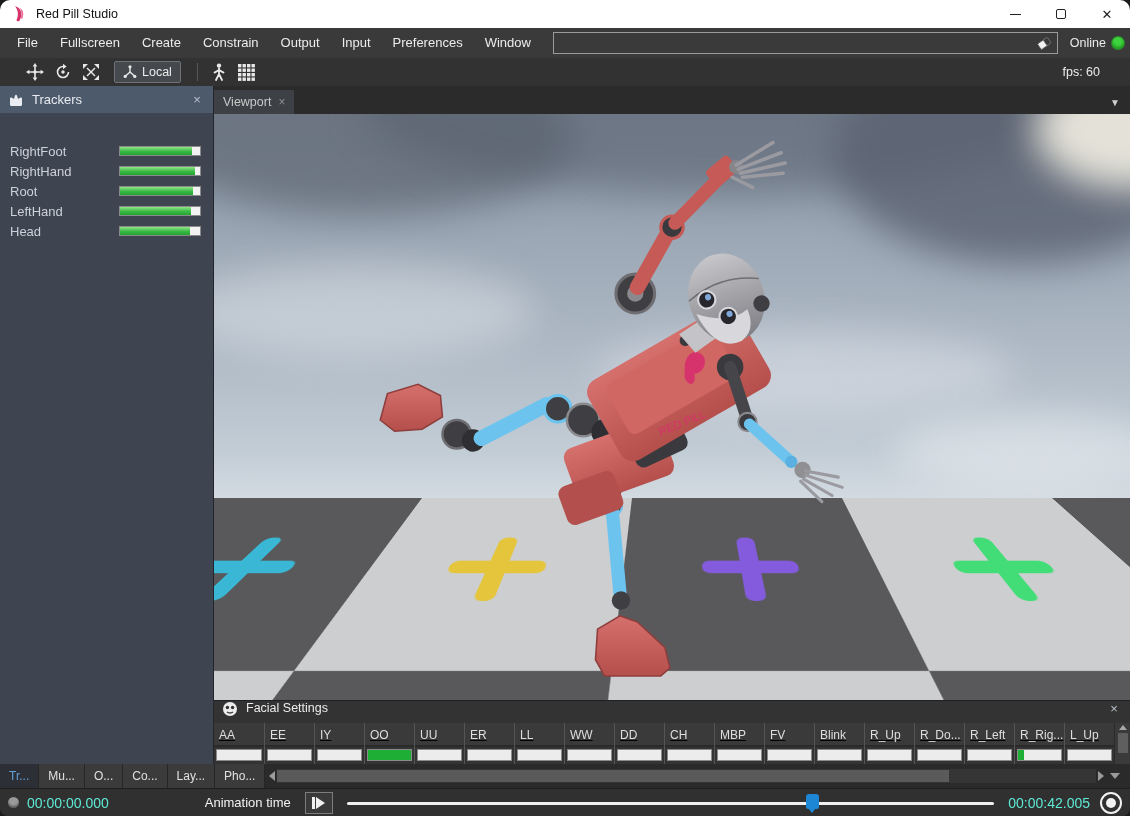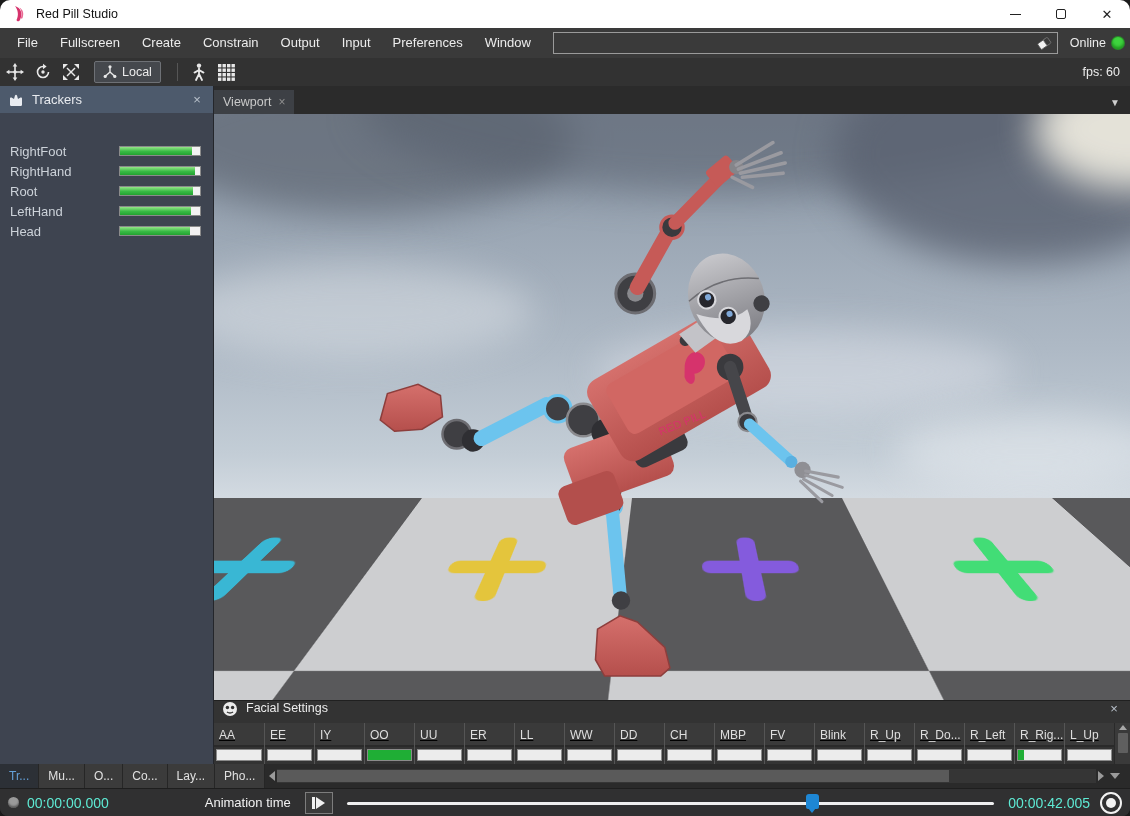--- a/index.html
+++ b/index.html
@@ -19,21 +19,21 @@
   
   .menubar { height:30px; background:#3a3a3a; display:flex; align-items:center; padding:0 6px; }
   .menu-item { padding:0 11px; font-size:13px; color:#ececec; line-height:30px; cursor:default; }
   .search-wrap { margin-left:auto; display:flex; align-items:center; position:relative; }
   .search-input { width:505px; height:22px; background:#3a3a3a; border:1px solid #9a9a9a; color:#eee; font-size:12px; padding:0 26px 0 6px; outline:none; }
   .eraser { position:absolute; right:6px; top:4px; width:15px; height:14px; }
   .online { display:flex; align-items:center; gap:6px; margin-left:12px; font-size:12.5px; color:#ececec; }
   .online-dot { width:12px; height:12px; border-radius:50%; background:#3ed43e; box-shadow:inset 0 -2px 3px rgba(0,90,0,.5), 0 0 0 1px #2a8a2a; }
 
   
-  .toolbar { height:28px; background:#323232; display:flex; align-items:center; padding:0 2px; gap:2px; }
+  .toolbar { height:28px; background:#323232; display:flex; align-items:center; padding:0 22px; gap:2px; }
   .tool-btn { width:26px; height:24px; display:flex; align-items:center; justify-content:center; border-radius:2px; }
   .local-btn { display:flex; align-items:center; gap:5px; height:22px; padding:0 8px; margin:0 8px;
                background:#45484d; border:1px solid #6e7176; color:#ececec; font-size:12.5px; border-radius:2px; }
   .tool-sep { width:1px; height:18px; background:#565656; margin:0 6px; }
   .fps { margin-left:auto; color:#ececec; font-size:12.5px; padding-right:8px; }
 
   
   .content { display:flex; height:678px; }
 
   

